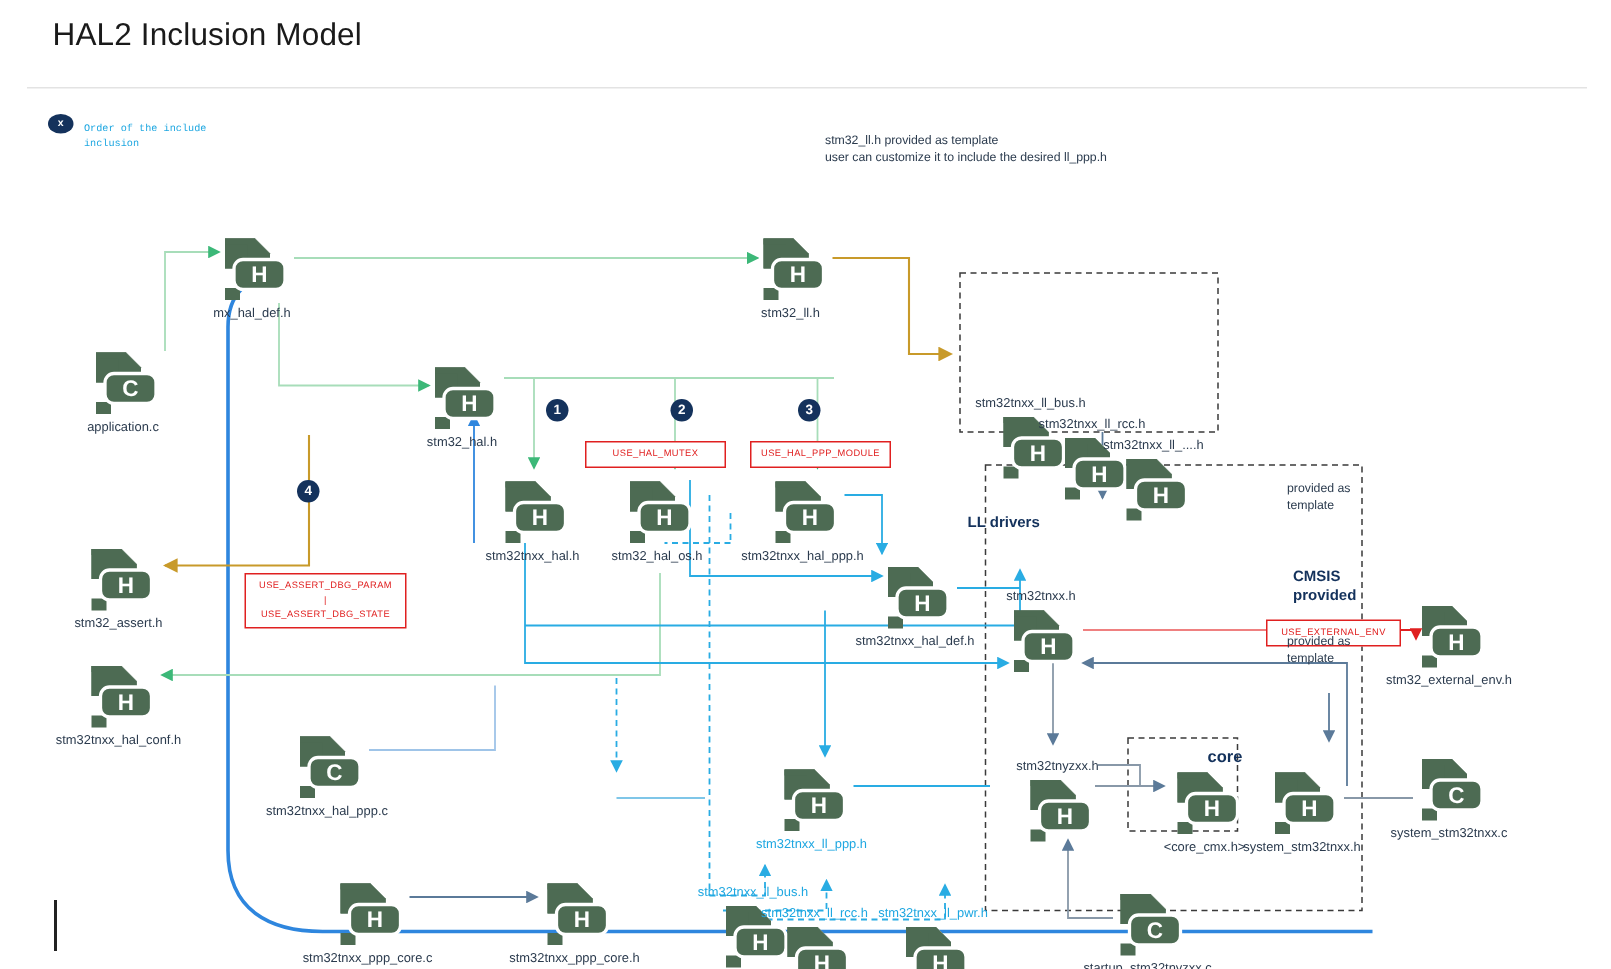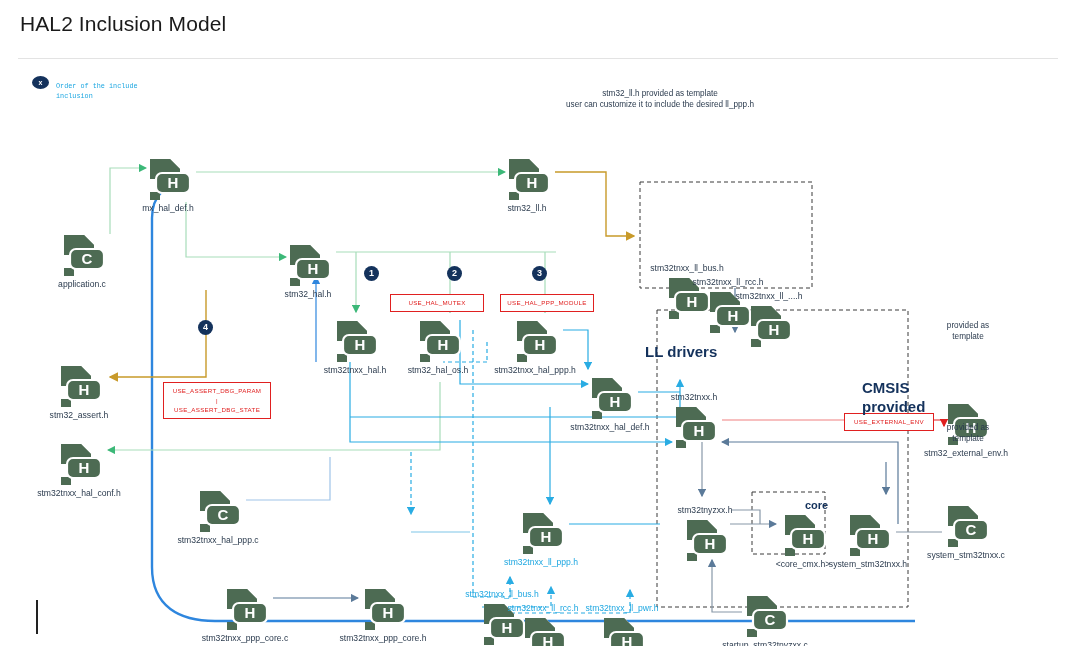--- a/index.html
+++ b/index.html
@@ -1,19 +1,19 @@
 <!DOCTYPE html>
 <html><head>
 <meta charset="utf-8">
 <style>
   html,body{margin:0;padding:0;background:#ffffff;}
   body{width:1074px;height:646px;position:relative;overflow:hidden;
        font-family:"Liberation Sans","DejaVu Sans",sans-serif;}
 
-  #page-title{position:absolute;left:20px;top:12px;font-size:21px;color:#1a1a1a;
+  #page-title{position:absolute;left:35px;top:12px;font-size:21px;color:#1a1a1a;
        letter-spacing:.1px;font-weight:400;}
   #title-rule{position:absolute;left:18px;top:58px;width:1040px;height:1px;background:#e3e3e3;}
   #text-caret{position:absolute;left:36px;top:600px;width:2px;height:34px;background:#222;}
 
   #canvas{position:absolute;left:0;top:62px;width:1074px;height:584px;}
   #svg-layer{position:absolute;left:0;top:0;width:1074px;height:584px;}
 
   .node{position:absolute;width:0;height:0;}
   .ficon{position:absolute;left:-24px;top:0;width:48px;height:44px;}
   .flabel{position:absolute;left:-90px;top:46px;width:180px;text-align:center;
@@ -22,32 +22,32 @@
   .flabel.above{top:-13px;}
 
   .badge{position:absolute;width:15px;height:15px;border-radius:50%;
        background:#14325c;color:#fff;font-size:9px;line-height:15px;
        text-align:center;font-weight:bold;}
 
   .macro{position:absolute;border:1.3px solid #e02020;background:#fff;
        color:#e02020;font-size:6.2px;text-align:center;line-height:1.55;
        padding:3px 4px;letter-spacing:.3px;white-space:nowrap;}
 
-  .grp-label{position:absolute;font-size:15px;font-weight:bold;color:#14325c;
+  .grp-label{position:absolute;font-size:10px;font-weight:bold;color:#14325c;
        line-height:1.25;}
   .grp-label.core{font-size:11px;}
 
   .legend-text{position:absolute;font-size:6.8px;color:#1ea7e1;line-height:1.45;
        font-family:"Liberation Mono","DejaVu Sans Mono",monospace;white-space:pre;}
   .legend-badge{position:absolute;width:17px;height:13px;border-radius:50%;
        background:#14325c;color:#fff;font-size:7px;line-height:13px;
        text-align:center;font-weight:bold;}
 
   .note{position:absolute;font-size:8.2px;color:#2b3b4e;line-height:1.35;
-       text-align:center;white-space:pre;}
+       text-align:left;white-space:pre;}
 </style>
 </head>
 <body>
 
 <div id="page-title">HAL2 Inclusion Model</div>
 <div id="title-rule"></div>
 <div id="text-caret"></div>
 
 <div id="canvas">
 

